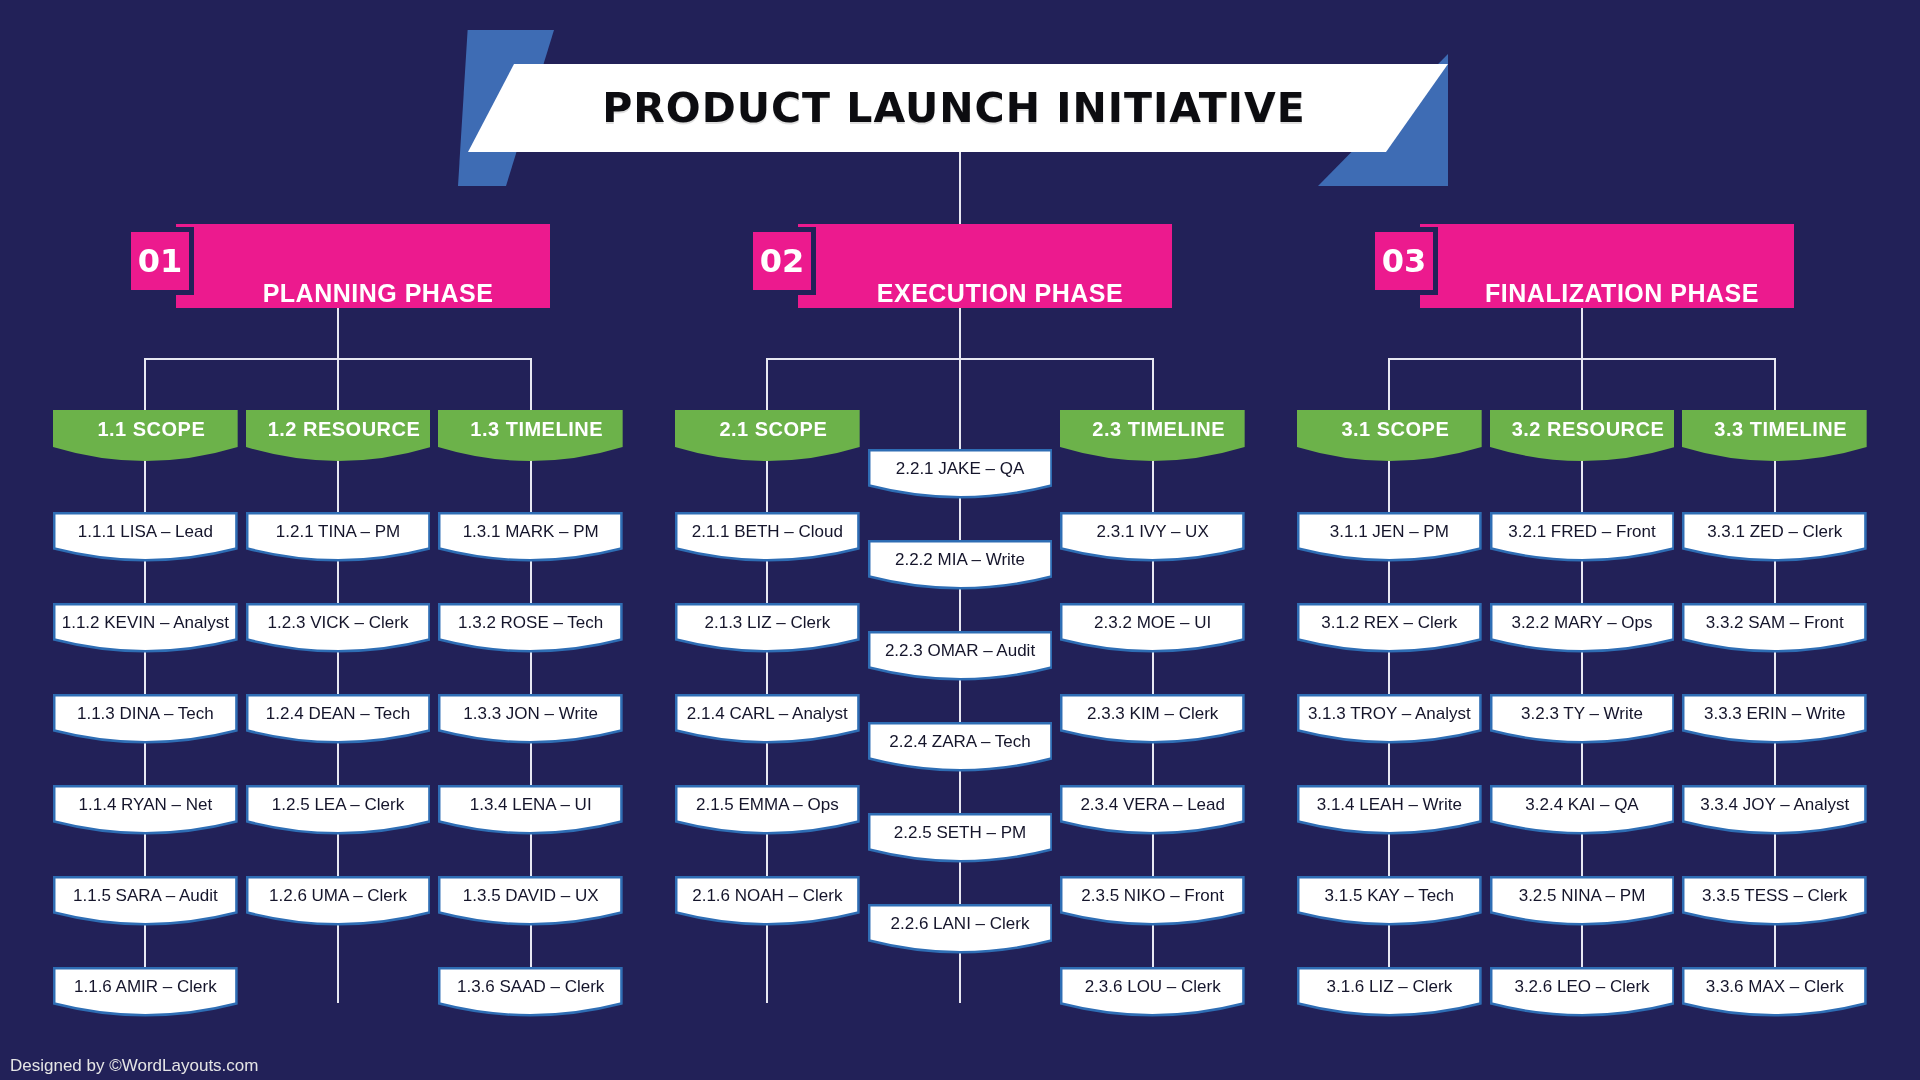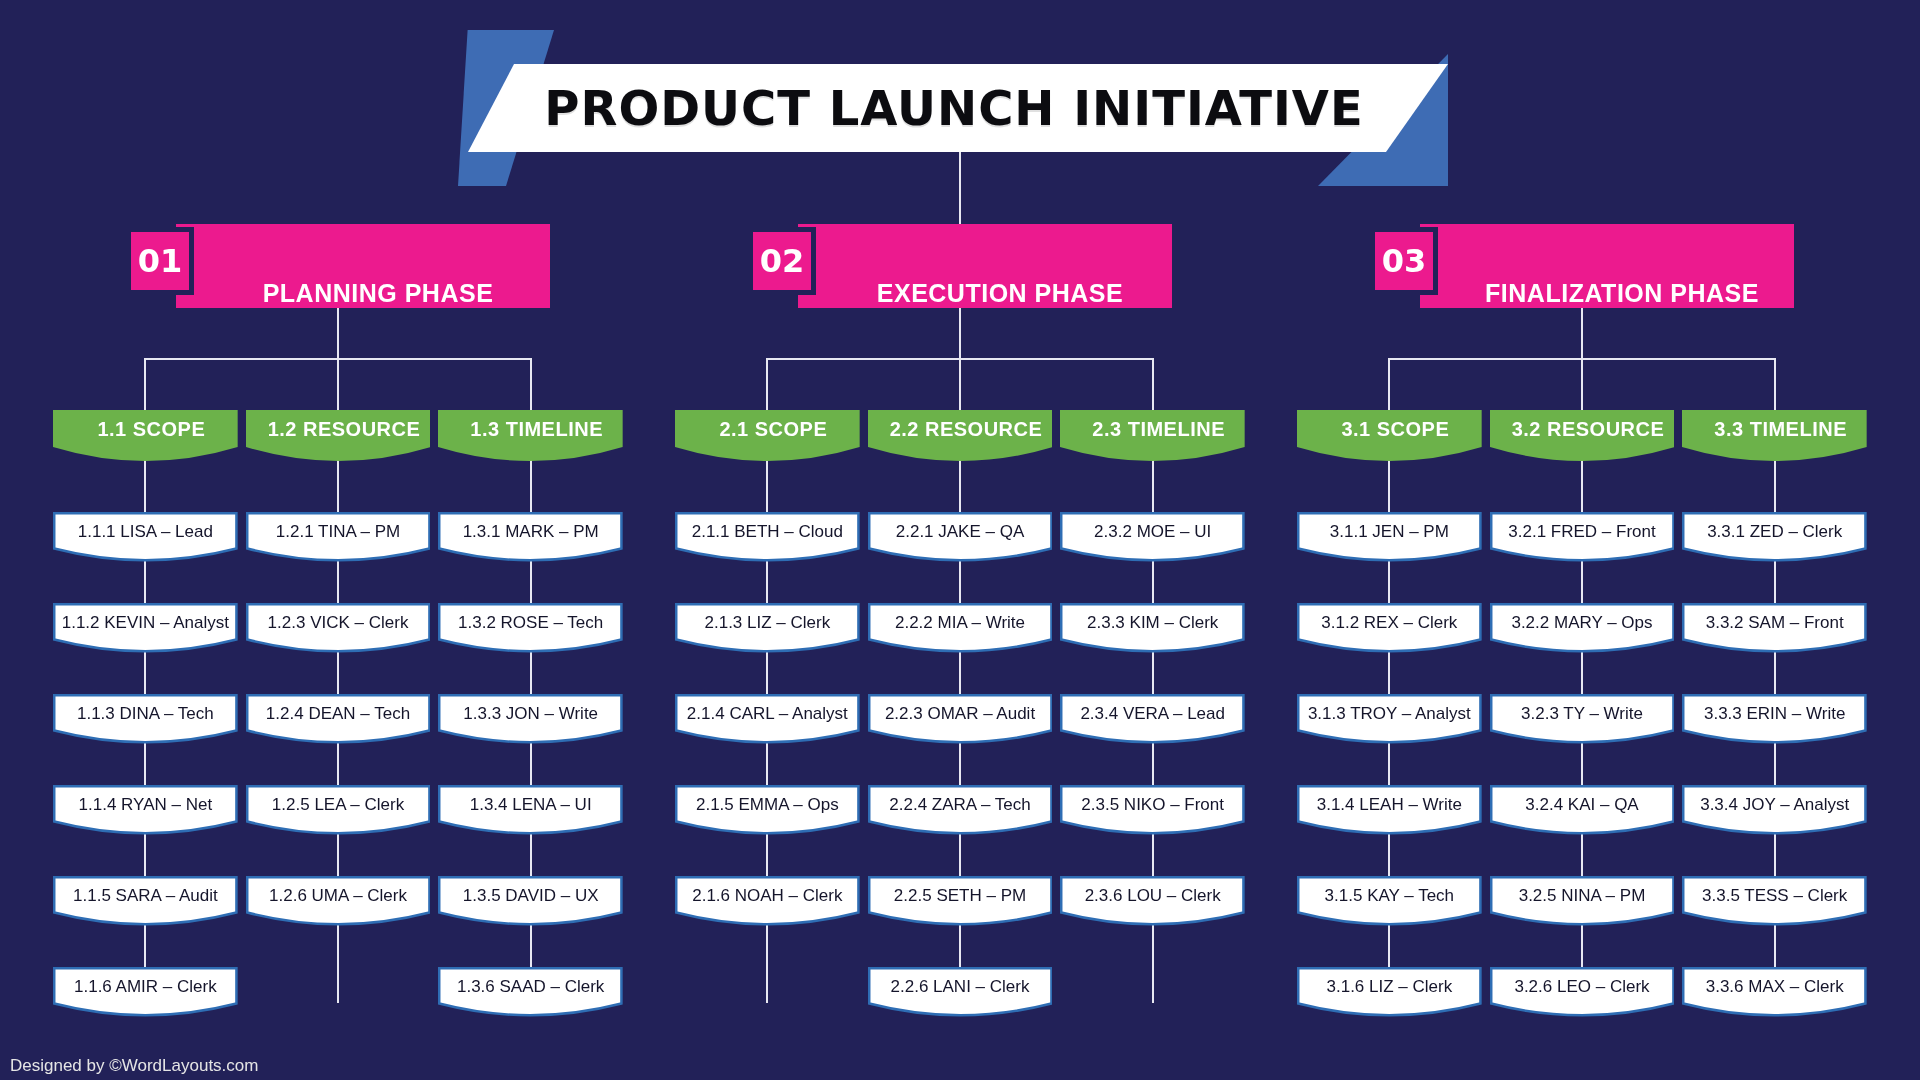--- a/index.html
+++ b/index.html
@@ -23,21 +23,21 @@
     position:absolute;left:1318px;top:54px;width:130px;height:132px;
     background:var(--blue);clip-path:polygon(100% 0,100% 100%,0 100%);
   }
   .title-banner{
     position:absolute;left:460px;top:64px;width:988px;height:88px;background:#fff;
     clip-path:polygon(54px 0,988px 0,926px 100%,8px 100%);
     display:flex;align-items:center;justify-content:center;
   }
   .title{
     margin:0;font-family:"DejaVu Sans","Liberation Sans",sans-serif;
-    font-size:48px;font-weight:800;letter-spacing:1px;color:#0c0c10;
+    font-size:41px;font-weight:800;letter-spacing:1px;color:#0c0c10;
     text-shadow:0 2px 0 rgba(0,0,0,0.12);
   }
   .v-line{position:absolute;width:2px;background:var(--line)}
   .title-connector{left:959px;top:152px;height:72px}
   
   .content{display:flex;justify-content:space-between;padding:0 53px}
   .phase{width:570px}
   .phase-header{position:relative;width:424px;height:84px;margin:0 auto}
   .phase-bar{
     position:absolute;left:50px;right:0;top:0;bottom:0;background:var(--pink);
@@ -279,26 +279,20 @@
             <span class="member-label">2.1.5 EMMA – Ops</span>
           </div>
         <div class="member">
             <svg class="shape" viewBox="0 0 186 52" preserveAspectRatio="none">
               <use href="#member-shape"></use>
             </svg>
             <span class="member-label">2.1.6 NOAH – Clerk</span>
           </div>
       </div>
       <div class="col">
-        <div class="ribbon">
-          <svg class="shape" viewBox="0 0 185 53" preserveAspectRatio="none">
-              <use href="#ribbon-shape"></use>
-            </svg>
-          <span class="ribbon-label">2.2 RESOURCE</span>
-        </div>
         <div class="member">
             <svg class="shape" viewBox="0 0 186 52" preserveAspectRatio="none">
               <use href="#member-shape"></use>
             </svg>
             <span class="member-label">2.2.1 JAKE – QA</span>
           </div>
         <div class="member">
             <svg class="shape" viewBox="0 0 186 52" preserveAspectRatio="none">
               <use href="#member-shape"></use>
             </svg>
@@ -329,20 +323,26 @@
             <span class="member-label">2.2.6 LANI – Clerk</span>
           </div>
       </div>
       <div class="col">
         <div class="ribbon">
           <svg class="shape" viewBox="0 0 185 53" preserveAspectRatio="none">
               <use href="#ribbon-shape"></use>
             </svg>
           <span class="ribbon-label">2.3 TIMELINE</span>
         </div>
+        <div class="member">
+            <svg class="shape" viewBox="0 0 186 52" preserveAspectRatio="none">
+              <use href="#member-shape"></use>
+            </svg>
+            <span class="member-label">2.3.1 IVY – UX</span>
+          </div>
         <div class="member">
             <svg class="shape" viewBox="0 0 186 52" preserveAspectRatio="none">
               <use href="#member-shape"></use>
             </svg>
             <span class="member-label">2.3.2 MOE – UI</span>
           </div>
         <div class="member">
             <svg class="shape" viewBox="0 0 186 52" preserveAspectRatio="none">
               <use href="#member-shape"></use>
             </svg>

